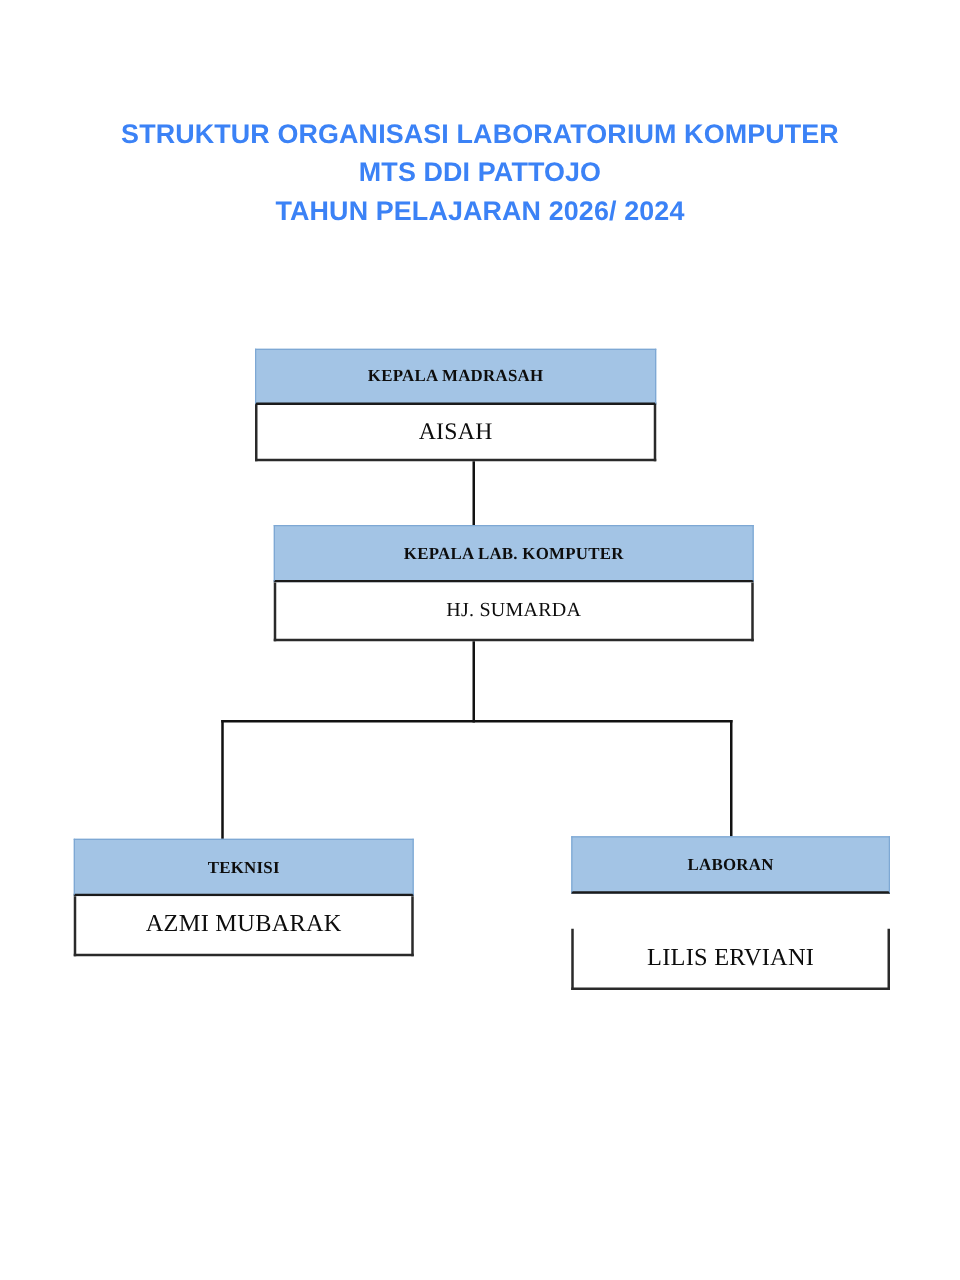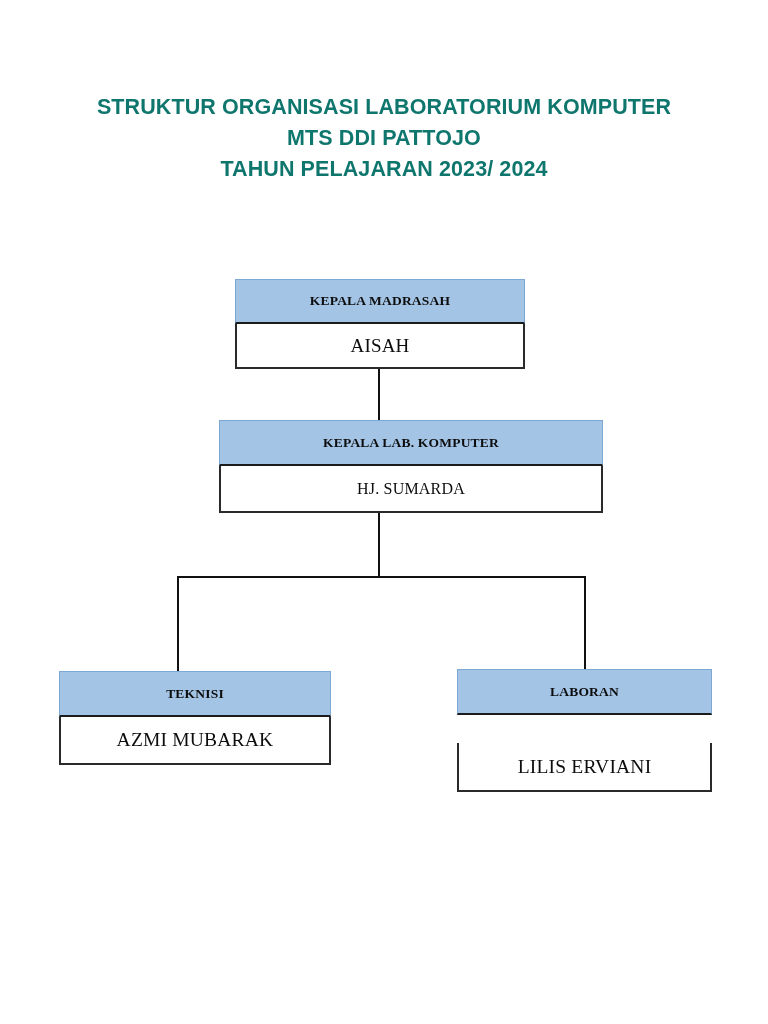--- a/index.html
+++ b/index.html
@@ -25,21 +25,21 @@
     left: 0;
     top: 92px;
     width: 768px;
     text-align: center;
   }
   .title-line {
     font-family: "Liberation Sans", sans-serif;
     font-weight: bold;
     font-size: 21.5px;
     letter-spacing: 0.1px;
-    color: #0f766e;
+    color: #3b82f6;
     line-height: 31px;
     white-space: nowrap;
   }
 
   
   .node {
     position: absolute;
     box-sizing: border-box;
   }
   .node-header {
@@ -65,21 +65,21 @@
     display: flex;
     align-items: center;
     justify-content: center;
     font-family: "Liberation Serif", serif;
     font-weight: normal;
     color: #0d0d0d;
     letter-spacing: 0.2px;
   }
 
   
-  #node-kepala-madrasah      { left: 235px; top: 279px;  width: 290px; }
+  #node-kepala-madrasah      { left: 204px; top: 279px;  width: 321px; }
   #node-kepala-madrasah .node-header { height: 45px; font-size: 13.5px; }
   #node-kepala-madrasah .node-body   { height: 45px; font-size: 19px;  }
 
   #node-kepala-lab           { left: 219px; top: 420px;  width: 384px; }
   #node-kepala-lab .node-header { height: 46px; font-size: 13.5px; }
   #node-kepala-lab .node-body   { height: 47px; font-size: 16px;   }
 
   #node-teknisi              { left: 43px;  top: 671px;  width: 272px; margin-left: 16px; }
   #node-teknisi .node-header { height: 46px; font-size: 13.5px; }
   #node-teknisi .node-body   { height: 48px; font-size: 19.5px; }
@@ -103,21 +103,21 @@
   #conn-to-laboran      { left: 584px; top: 576px;  height: 94px; }
 </style>
 </head>
 <body>
 
 <div id="page">
 
   <div class="title-block">
     <div class="title-line">STRUKTUR ORGANISASI LABORATORIUM KOMPUTER</div>
     <div class="title-line">MTS DDI PATTOJO</div>
-    <div class="title-line">TAHUN PELAJARAN 2023/ 2024</div>
+    <div class="title-line">TAHUN PELAJARAN 2026/ 2024</div>
   </div>
 
   <div class="conn conn-v" id="conn-madrasah-to-lab"></div>
   <div class="conn conn-v" id="conn-lab-down"></div>
   <div class="conn conn-h" id="conn-sibling-bar"></div>
   <div class="conn conn-v" id="conn-to-teknisi"></div>
   <div class="conn conn-v" id="conn-to-laboran"></div>
 
   <div class="node" id="node-kepala-madrasah">
     <div class="node-header">KEPALA MADRASAH</div>

